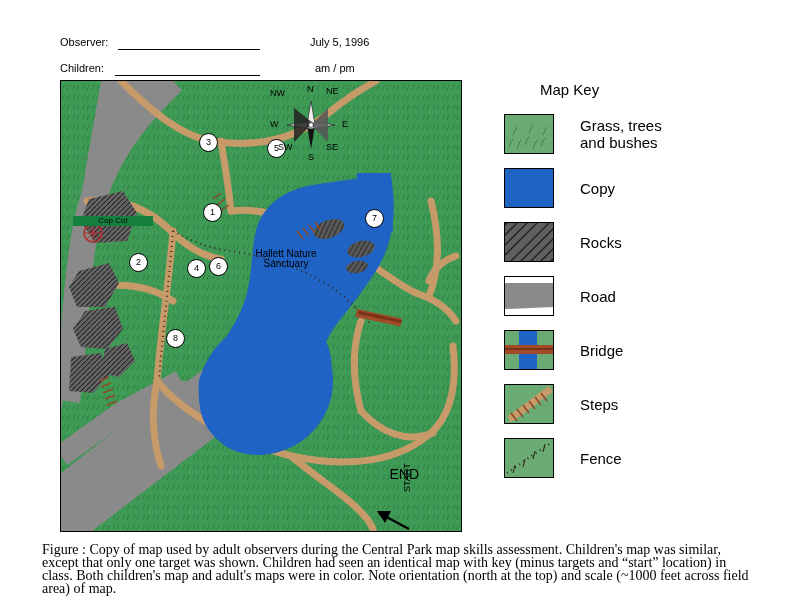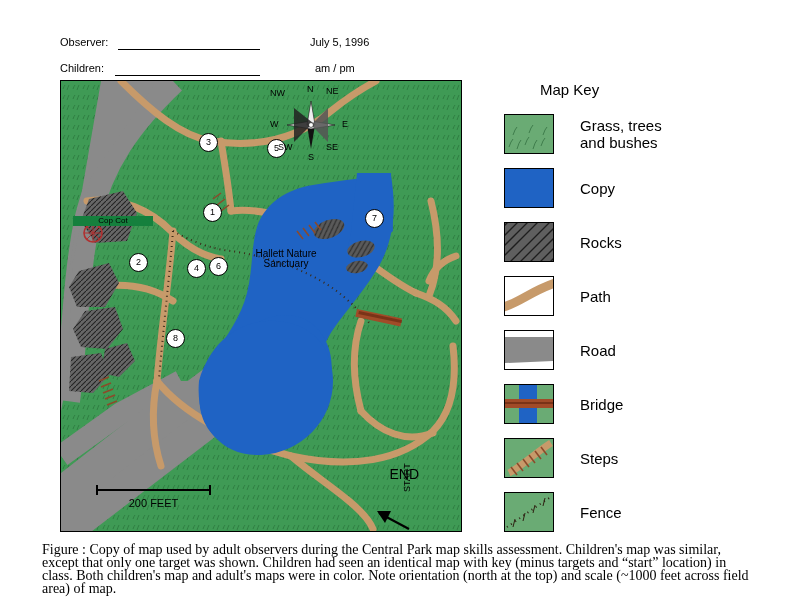--- a/index.html
+++ b/index.html
@@ -317,24 +317,20 @@
     <span class="c-lbl" style="left:39px; top:-2px;">N</span>
     <span class="c-lbl" style="left:58px; top:0;">NE</span>
     <span class="c-lbl" style="left:74px; top:33px;">E</span>
     <span class="c-lbl" style="left:58px; top:56px;">SE</span>
     <span class="c-lbl" style="left:40px; top:66px;">S</span>
     <span class="c-lbl" style="left:10px; top:56px;">SW</span>
     <span class="c-lbl" style="left:2px; top:33px;">W</span>
     <span class="c-lbl" style="left:2px; top:2px;">NW</span>
   </div>
 
-  <div class="scalebar">
-    <div class="bar"></div>
-    <div class="lbl">200 FEET</div>
-  </div>
 </div>
 
 <div id="map-key">
   <div class="key-title">Map Key</div>
 
   <div class="key-row">
     <div class="key-swatch">
       <svg width="48" height="38" xmlns="http://www.w3.org/2000/svg">
           <rect width="48" height="38" fill="#6aab74"></rect>
       <g stroke="#3f7d4c" stroke-width="1" fill="none">
@@ -373,29 +369,20 @@
             <line x1="12" y1="42" x2="52" y2="2"></line>
         <line x1="22" y1="42" x2="52" y2="12"></line>
             <line x1="32" y1="42" x2="52" y2="22"></line>
             <line x1="42" y1="42" x2="52" y2="32"></line>
       </g>
         </svg>
     </div>
     <div class="key-label">Rocks</div>
   </div>
 
-  <div class="key-row">
-    <div class="key-swatch">
-      <svg width="48" height="38" xmlns="http://www.w3.org/2000/svg">
-          <rect width="48" height="38" fill="#ffffff"></rect>
-      <path d="M-2 30 C 14 26, 26 14, 50 6" stroke="#c79a6a" stroke-width="9" fill="none"></path>
-        </svg>
-    </div>
-    <div class="key-label">Path</div>
-  </div>
 
   <div class="key-row">
     <div class="key-swatch">
       <svg width="48" height="38" xmlns="http://www.w3.org/2000/svg">
           <rect width="48" height="38" fill="#ffffff"></rect>
       <polygon points="0,6 48,6 48,30 0,32" fill="#8a8a8a"></polygon>
         </svg>
     </div>
     <div class="key-label">Road</div>
   </div>

